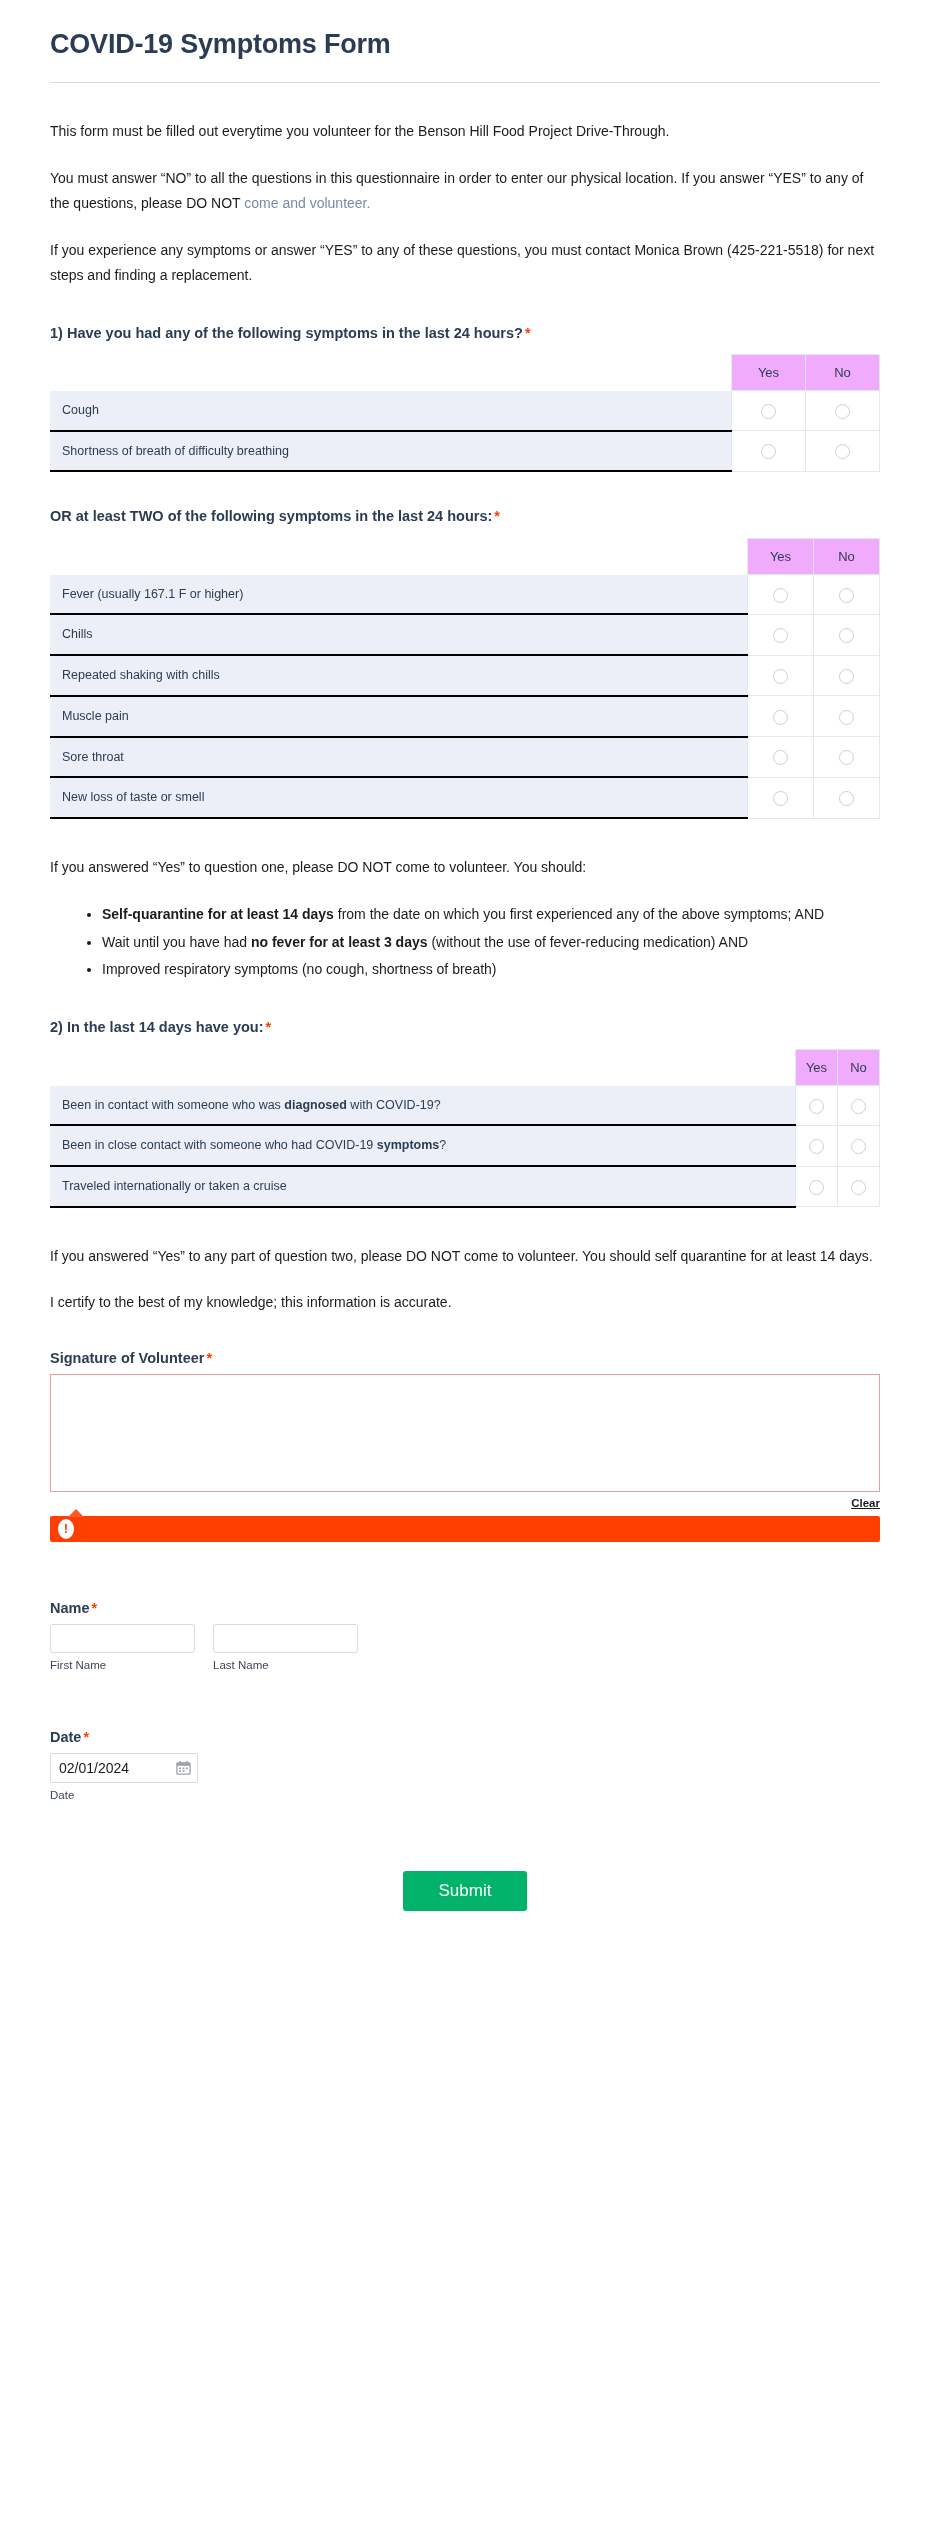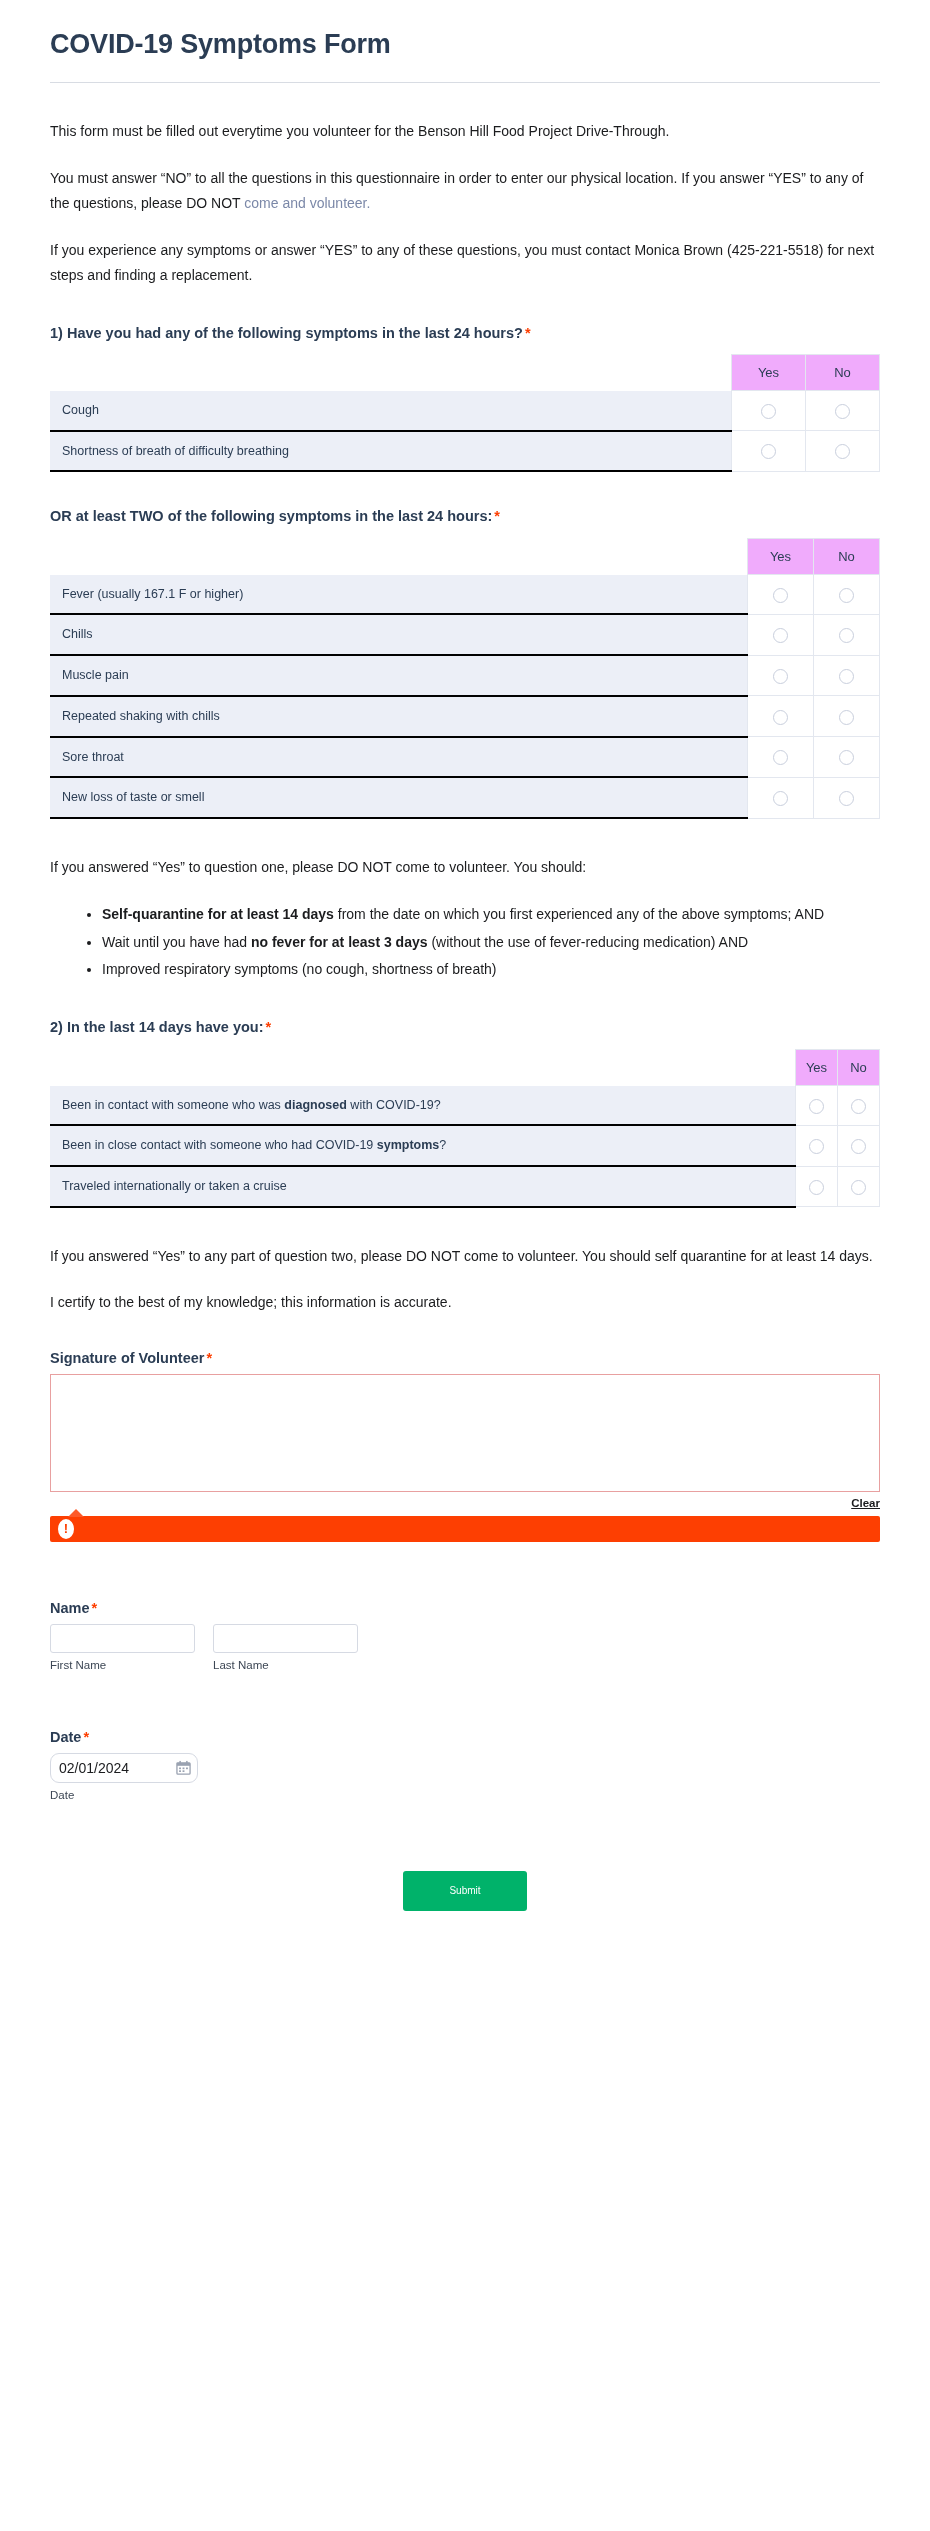--- a/index.html
+++ b/index.html
@@ -198,21 +198,21 @@
     font-size: 11.5px;
     color: #3d4755;
     margin-top: 6px;
     display: block;
   }
   .date-wrap { position: relative; width: 148px; margin-top: 6px; }
   .date-input {
     width: 148px;
     height: 30px;
     border: 1px solid #d6dae3;
-    border-radius: 9px;
+    border-radius: 2px;
     background: #fff;
     font-family: "Liberation Sans", sans-serif;
     font-size: 14px;
     color: #1b1c1e;
     padding: 2px 28px 2px 8px;
   }
   .cal-icon {
     position: absolute;
     right: 7px;
     top: 7px;
@@ -220,21 +220,21 @@
   }
 
   
   .submit-wrap { text-align: center; margin-top: 70px; padding-bottom: 40px; }
   .submit-btn {
     background: #00b26a;
     color: #ffffff;
     border: none;
     border-radius: 3px;
     font-family: "Liberation Sans", sans-serif;
-    font-size: 10px;
+    font-size: 17px;
     width: 124px;
     height: 40px;
     cursor: pointer;
   }
   .spacer-lg { height: 36px; }
   .spacer-md { height: 24px; }
 </style>
 </head>
 <body>
 
@@ -301,26 +301,26 @@
             <td class="rowlabel">Fever (usually 167.1 F or higher)</td>
             <td class="cell"><span class="radio-dot"></span></td>
             <td class="cell"><span class="radio-dot"></span></td>
           </tr>
       <tr>
             <td class="rowlabel">Chills</td>
             <td class="cell"><span class="radio-dot"></span></td>
             <td class="cell"><span class="radio-dot"></span></td>
           </tr>
       <tr>
+            <td class="rowlabel">Repeated shaking with chills</td>
+            <td class="cell"><span class="radio-dot"></span></td>
+            <td class="cell"><span class="radio-dot"></span></td>
+          </tr>
+      <tr>
             <td class="rowlabel">Muscle pain</td>
-            <td class="cell"><span class="radio-dot"></span></td>
-            <td class="cell"><span class="radio-dot"></span></td>
-          </tr>
-      <tr>
-            <td class="rowlabel">Repeated shaking with chills</td>
             <td class="cell"><span class="radio-dot"></span></td>
             <td class="cell"><span class="radio-dot"></span></td>
           </tr>
       <tr>
             <td class="rowlabel">Sore throat</td>
             <td class="cell"><span class="radio-dot"></span></td>
             <td class="cell"><span class="radio-dot"></span></td>
           </tr>
       <tr>
             <td class="rowlabel">New loss of taste or smell</td>

